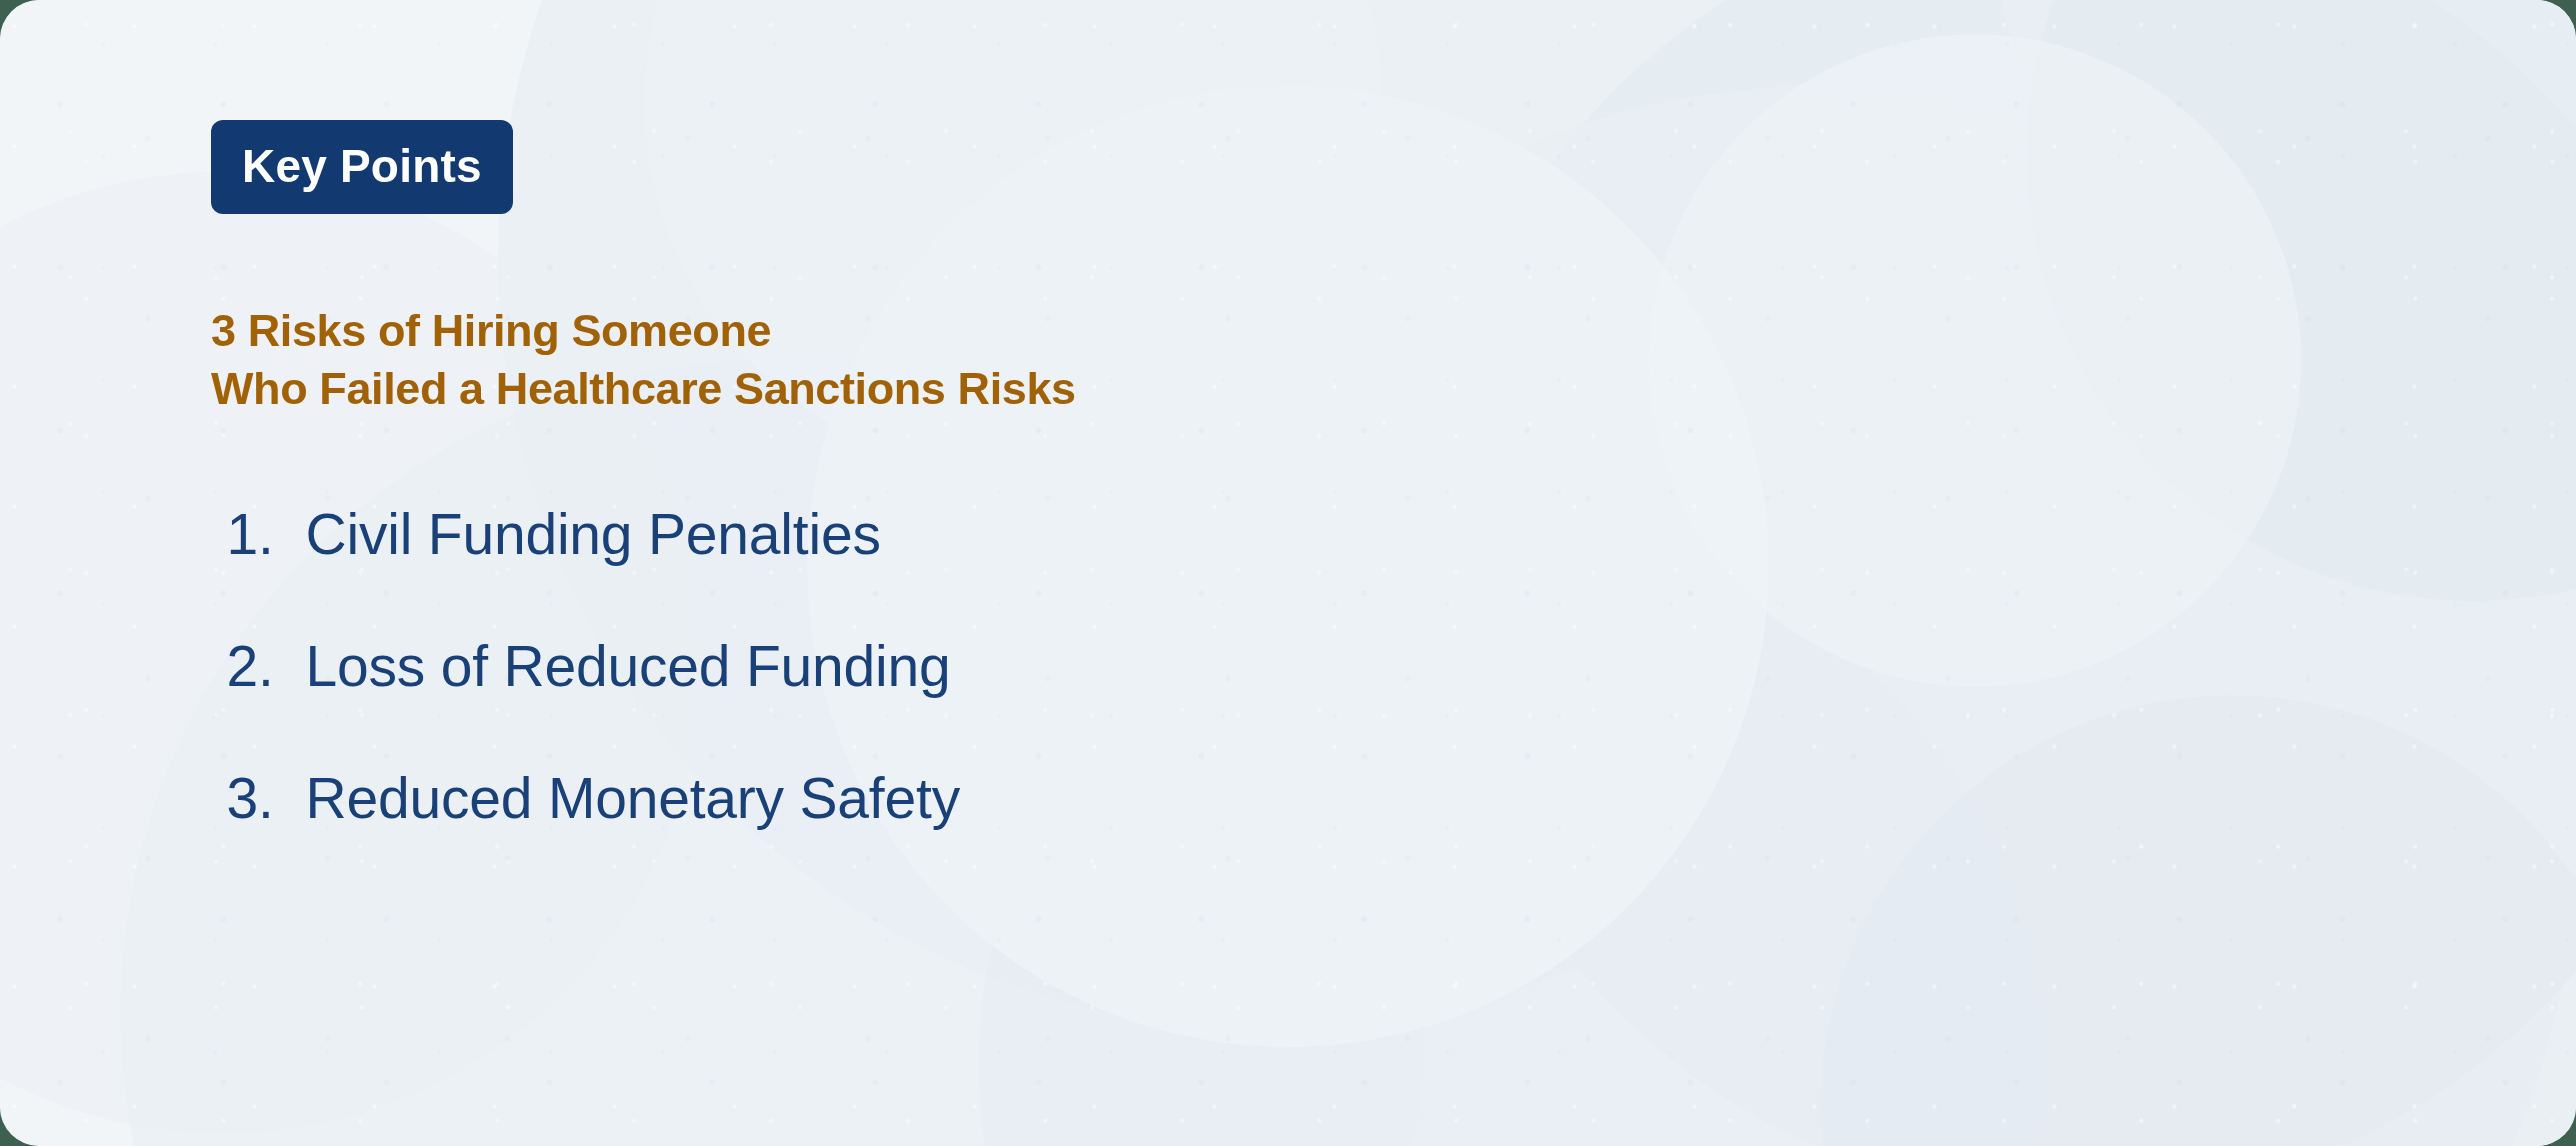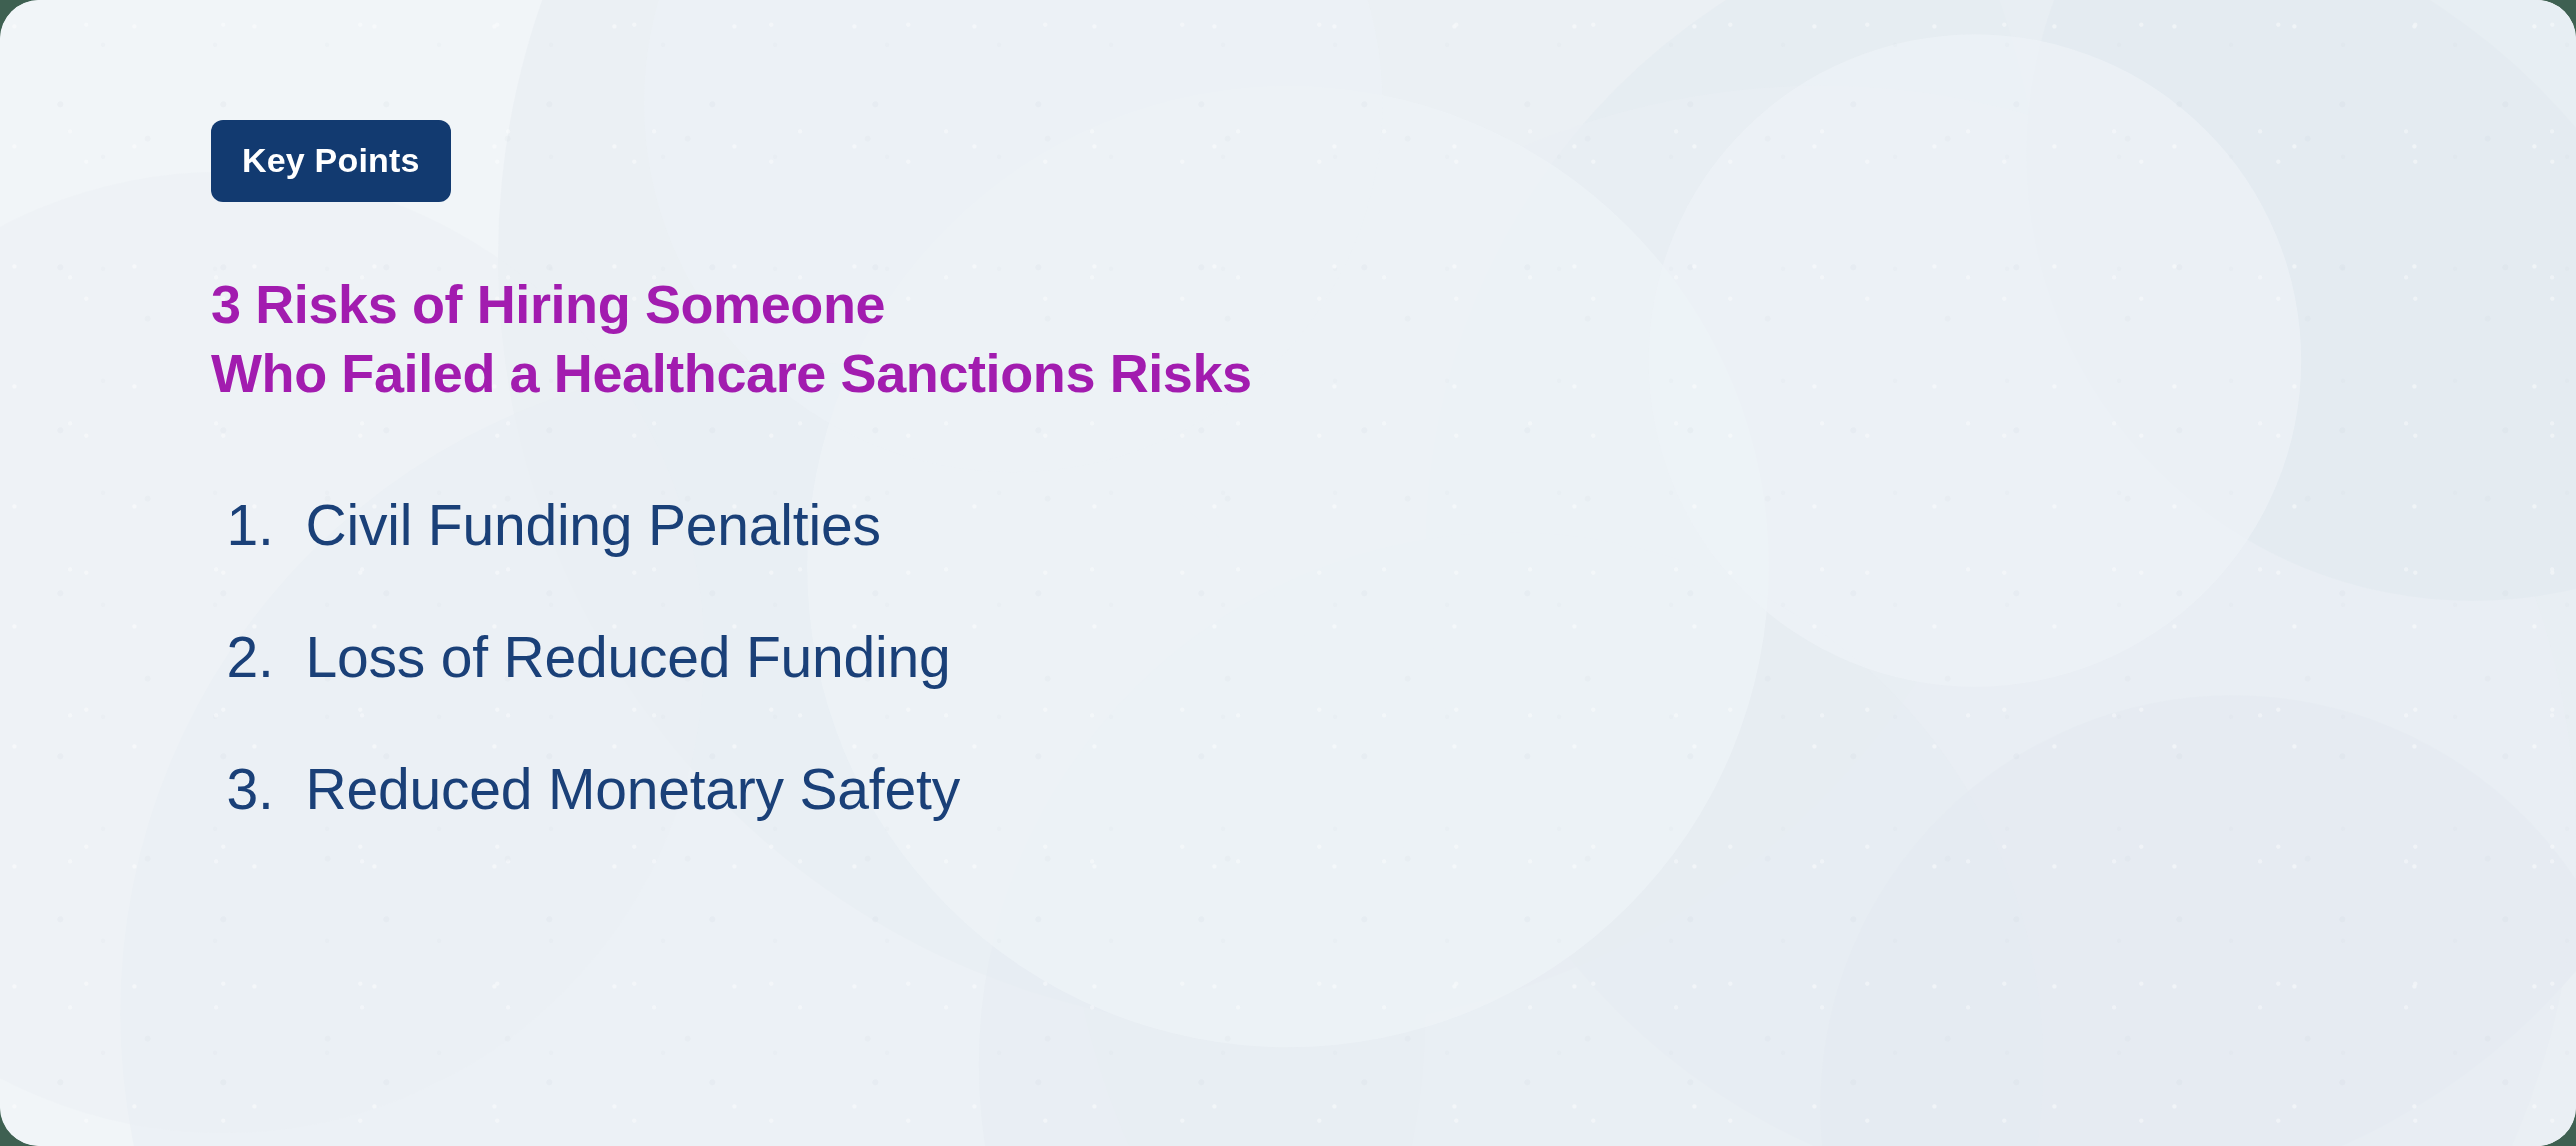--- a/index.html
+++ b/index.html
@@ -51,32 +51,32 @@
   #content {
     position: relative;
     z-index: 5;
     padding: 120px 0 0 211px;
   }
 
   #badge {
     display: inline-block;
     background: #123a70;
     color: #ffffff;
-    font-size: 34px;
+    font-size: 46px;
     font-weight: bold;
     letter-spacing: 0.2px;
     line-height: 1;
     padding: 23px 31px 25px 31px;
     border-radius: 12px;
   }
 
   #headline {
-    margin: 68px 0 0 0;
-    color: #a21caf;
-    font-size: 54px;
+    margin: 88px 0 0 0;
+    color: #a16207;
+    font-size: 45px;
     font-weight: bold;
     line-height: 1.28;
     letter-spacing: -0.4px;
   }
   #headline .hl-line { display: block; }
 
   #points {
     margin: 89px 0 0 15.5px;
     padding: 0;
     list-style: none;

